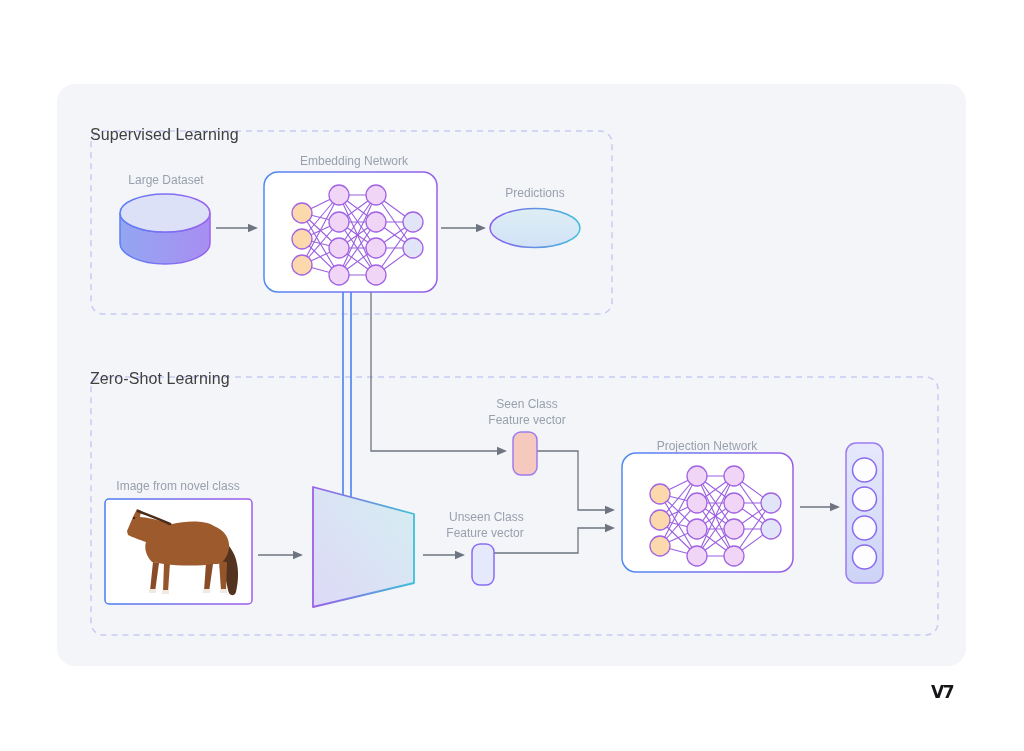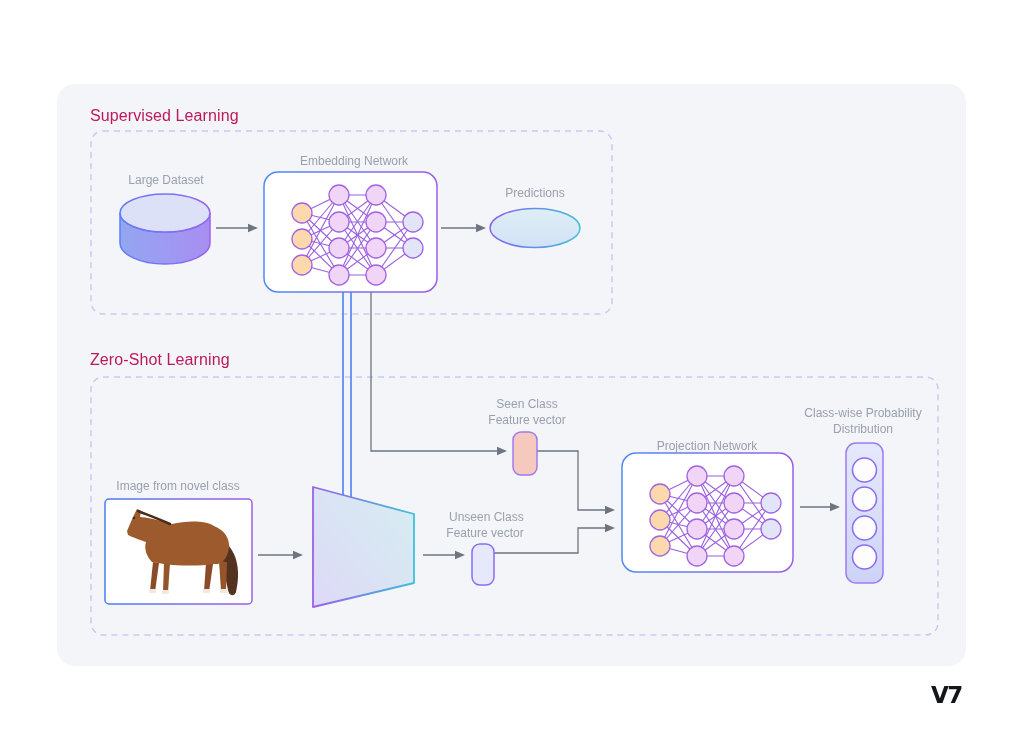--- a/index.html
+++ b/index.html
@@ -1,23 +1,23 @@
 <!DOCTYPE html>
 <html><head>
 <meta charset="utf-8">
 <style>
   html,body{margin:0;padding:0;background:#ffffff;}
   .canvas{position:relative;width:1024px;height:751px;background:#ffffff;overflow:hidden;
           font-family:"Liberation Sans","DejaVu Sans",sans-serif;}
   .card{position:absolute;left:57px;top:84px;width:909px;height:582px;background:#f3f5f9;border-radius:18px;}
   svg.overlay{position:absolute;left:0;top:0;}
-  .title{position:absolute;font-size:16px;font-weight:500;color:#be185d;letter-spacing:.1px;}
+  .title{position:absolute;font-size:16px;font-weight:500;color:#404040;letter-spacing:.1px;margin-top:19px;}
   .lbl{position:absolute;font-size:12px;color:#99a0ad;white-space:pre-line;text-align:center;
        transform:translateX(-50%);line-height:16px;}
-  .logo{position:absolute;left:931px;top:682px;font-size:23px;font-weight:900;color:#15161a;
+  .logo{position:absolute;left:931px;top:682px;font-size:17px;font-weight:900;color:#15161a;
         letter-spacing:-1.5px;font-family:"DejaVu Sans","Liberation Sans",sans-serif;}
 </style>
 </head>
 <body>
 
 <div class="canvas">
 
   <div class="card"></div>
 
   <svg class="overlay" width="1024" height="751" viewBox="0 0 1024 751">
@@ -236,17 +236,15 @@
   <div class="lbl" style="left:166px;top:172px;">Large Dataset</div>
   <div class="lbl" style="left:354px;top:153px;text-align:center;">Embedding Network</div>
   <div class="lbl" style="left:535px;top:185px;text-align:right;">Predictions</div>
 
   <div class="lbl" style="left:178px;top:478px;">Image from novel class</div>
   <div class="lbl" style="left:527px;top:396px;">Seen Class
 Feature vector</div>
   <div class="lbl" style="left:485px;top:509px;text-align:right;">Unseen Class
 Feature vector</div>
   <div class="lbl" style="left:707px;top:438px;">Projection Network</div>
-  <div class="lbl" style="left:863px;top:405px;">Class-wise Probability
-Distribution</div>
 
   <div class="logo">V7</div>
 </div>
 
 </body></html>

